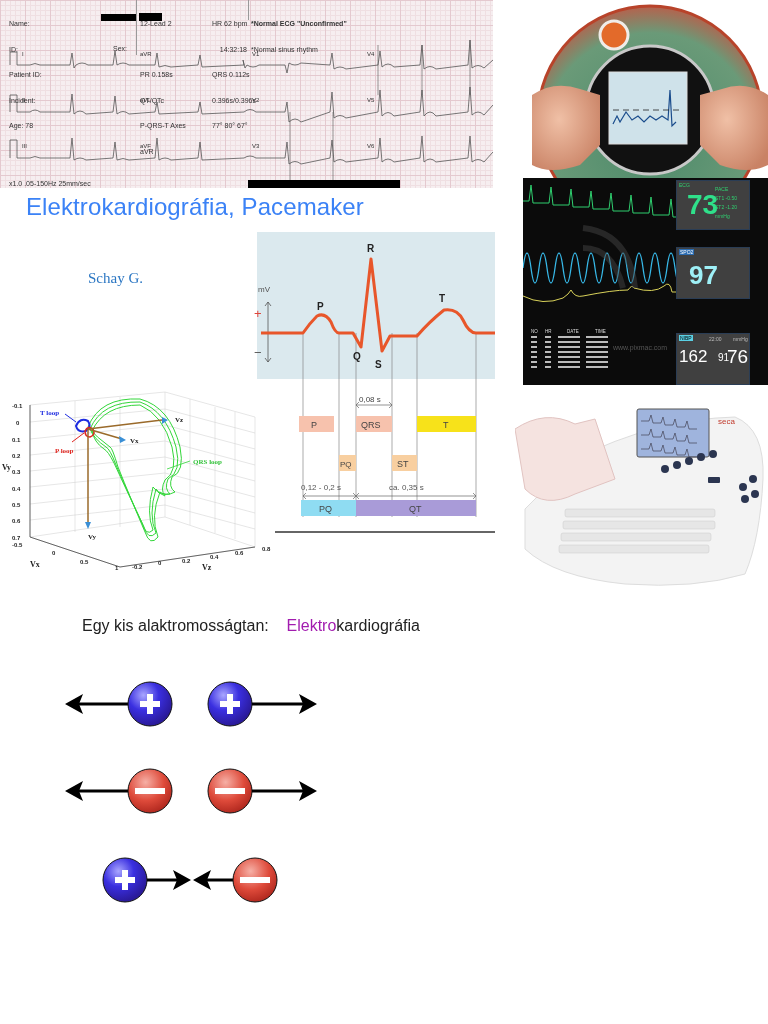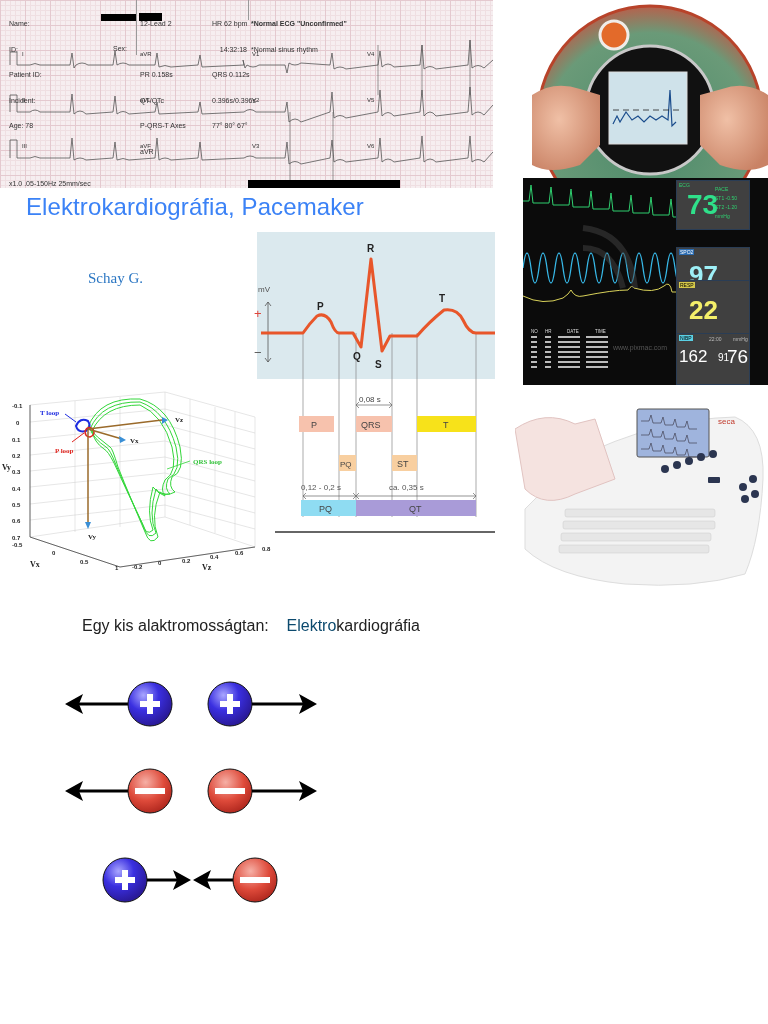--- a/index.html
+++ b/index.html
@@ -32,21 +32,21 @@
   
   .ecg-diagram { left:249px; top:232px; width:247px; height:302px; }
 
   
   .vcg { left:0; top:387px; width:272px; height:183px; }
 
   
   .machine { left:515px; top:399px; width:253px; height:190px; overflow:hidden; }
 
   .subtitle { left:82px; top:617px; font-size:16px; color:#222; white-space:nowrap; }
-  .subtitle .red { color:#0c4a6e; }
+  .subtitle .red { color:#a21caf; }
 
   .charges { left:55px; top:670px; width:300px; height:250px; }
 </style>
 </head>
 <body>
 
 <div class="abs ecg-paper">
   <div class="abs ecg-hdr" style="left:9px;top:3px;">
     <div>Name:</div>
     <div>ID:</div>
@@ -189,24 +189,20 @@
       <div>PACE</div>
       <div>ST1 -0.50</div>
       <div>ST2 -1.20</div>
       <div>mmHg</div>
     </div>
   </div>
   <div class="mon-panel" style="top:51px;height:50px;margin-top:18px;">
     <div class="mon-label" style="left:2px;top:1px;background:#2a6bb0;color:#fff;padding:0 1px;">SPO2</div>
     <div class="abs" style="left:12px;top:12px;font-size:26px;font-weight:bold;color:#9ef0f7;">97</div>
   </div>
-  <div class="mon-panel" style="top:102px;height:52px;">
-    <div class="mon-label" style="left:2px;top:1px;background:#d4c84a;color:#000;padding:0 1px;">RESP</div>
-    <div class="abs" style="left:12px;top:14px;font-size:26px;font-weight:bold;color:#f4ef6a;">22</div>
-  </div>
   <div class="mon-panel" style="top:155px;height:50px;">
     <div class="mon-label" style="left:2px;top:1px;background:#5ad0e4;color:#000;padding:0 1px;">NIBP</div>
     <div class="mon-label" style="left:32px;top:2px;">22:00</div>
     <div class="mon-label" style="left:56px;top:2px;">mmHg</div>
     <div class="abs" style="left:2px;top:13px;font-size:17px;font-weight:normal;color:#fff;">162</div>
     <div class="abs" style="left:34px;top:18px;font-size:10px;color:#fff;margin-left:7px;">91</div>
     <div class="abs" style="left:50px;top:12px;font-size:19px;font-weight:normal;color:#fff;">76</div>
   </div>
 </div>
 

